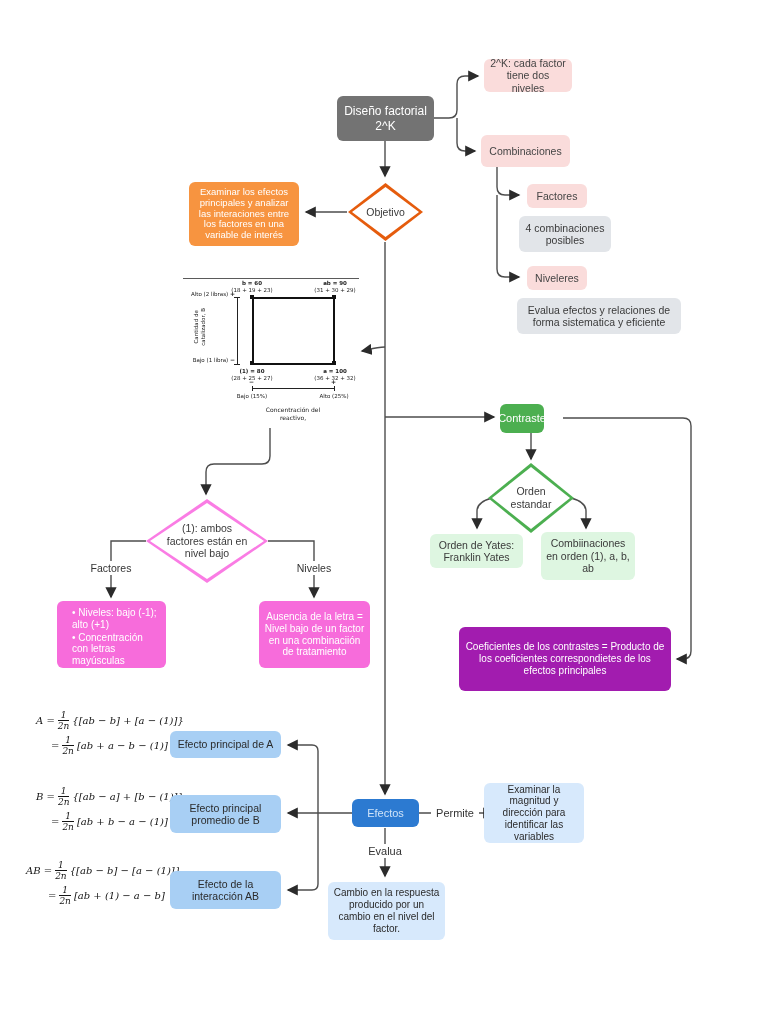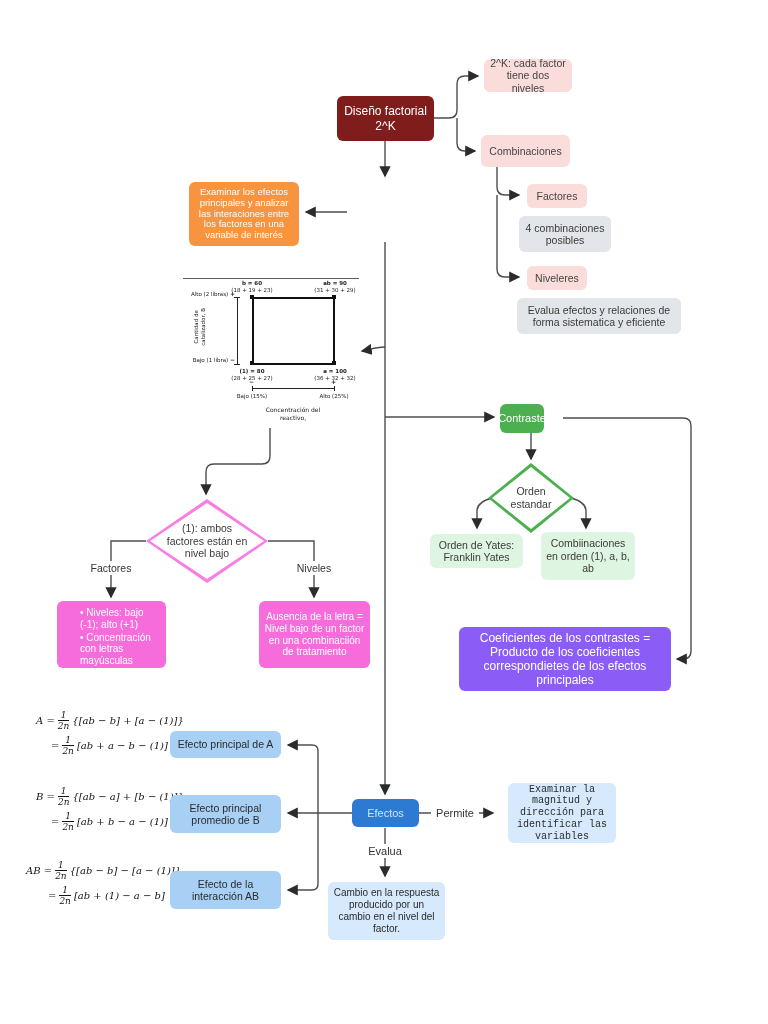--- a/index.html
+++ b/index.html
@@ -1,33 +1,33 @@
 <!DOCTYPE html>
 <html><head>
 <meta charset="utf-8">
 <style>
   html,body{margin:0;padding:0;background:#ffffff;}
   #canvas{position:relative;width:768px;height:1024px;background:#ffffff;overflow:hidden;
           font-family:"Liberation Sans",sans-serif;}
   .connectors{position:absolute;left:0;top:0;}
   .node{position:absolute;border-radius:6px;display:flex;align-items:center;justify-content:center;
         text-align:center;line-height:1.18;box-sizing:border-box;padding:3px 5px;}
-  .c-root{background:#7f1d1d;color:#ffffff;font-size:12px;}
+  .c-root{background:#737373;color:#ffffff;font-size:12px;}
   .c-pink{background:#FADCDB;color:#454545;font-size:10.5px;}
   .c-gray{background:#E2E5E9;color:#3a3a3a;font-size:10.5px;}
   .c-orange{background:#F79440;color:#ffffff;font-size:9.5px;line-height:1.15;}
   .c-green{background:#4CAF50;color:#ffffff;font-size:11px;}
-  .c-greenbig{background:#8b5cf6;color:#ffffff;font-size:12px;}
+  .c-greenbig{background:#a21caf;color:#ffffff;font-size:10px;}
   .c-lightgreen{background:#DEF6E1;color:#3a3a3a;font-size:10.5px;}
   .c-magenta{background:#F76CDB;color:#ffffff;font-size:10px;}
   .c-blue{background:#A8CFF4;color:#2b2b2b;font-size:10.5px;}
   .c-darkblue{background:#2C7AD1;color:#CFE3F8;font-size:11px;}
   .c-pale{background:#D7E9FC;color:#2b2b2b;font-size:10px;}
   .bullets{display:block;text-align:left;padding:6px 6px 6px 7px;}
-  .bullets div{margin:0 0 1px 16px;}
+  .bullets div{margin:0 0 1px 8px;}
   .diamond{position:absolute;}
   .d-outer{position:absolute;left:0;top:0;right:0;bottom:0;
            clip-path:polygon(50% 0,100% 50%,50% 100%,0 50%);}
   .d-inner{position:absolute;left:4px;top:4px;right:4px;bottom:4px;background:#ffffff;
            clip-path:polygon(50% 0,100% 50%,50% 100%,0 50%);}
   .d-label{position:absolute;left:0;top:0;right:0;bottom:0;display:flex;align-items:center;
            justify-content:center;text-align:center;color:#3a3a3a;line-height:1.2;}
   .edge-label{position:absolute;background:#ffffff;color:#333;text-align:center;
               font-size:10.5px;padding:1px 0;}
   
@@ -110,20 +110,25 @@
   <div class="node c-pink" style="left:527px;top:266px;width:60px;height:24px;">
     <span>Niveleres</span>
   </div>
   <div class="node c-gray" style="left:517px;top:298px;width:164px;height:36px;">
     <span>Evalua efectos y relaciones de forma sistematica y eficiente</span>
   </div>
 
   <div class="node c-orange" style="left:189px;top:182px;width:110px;height:64px;">
     <span>Examinar los efectos principales y analizar las interaciones entre los factores en una variable de interés</span>
   </div>
+  <div class="diamond" style="left:348px;top:183px;width:75px;height:58px;">
+    <div class="d-outer" style="background:#E55C0D;"></div>
+    <div class="d-inner"></div>
+    <div class="d-label" style="font-size:10.5px;">Objetivo</div>
+  </div>
 
   <div class="figure" style="left:183px;top:278px;width:190px;height:150px;">
     <div class="fig-topline"></div>
     <div class="fig-square"></div>
     <div class="fig-dot" style="left:67px;top:17px;"></div>
     <div class="fig-dot" style="left:149px;top:17px;"></div>
     <div class="fig-dot" style="left:67px;top:83px;"></div>
     <div class="fig-dot" style="left:149px;top:83px;"></div>
 
     <div class="fig-corner" style="left:24px;top:2px;width:90px;">
@@ -261,20 +266,20 @@
     <span>Efecto de la interacción AB</span>
   </div>
   <div class="node c-blue" style="left:170px;top:795px;width:111px;height:38px;">
     <span>Efecto principal promedio de B</span>
   </div>
   <div class="node c-darkblue" style="left:352px;top:799px;width:67px;height:28px;">
     <span>Efectos</span>
   </div>
   <div class="edge-label" style="left:431px;top:806px;width:48px;font-size:11px;">Permite</div>
   <div class="edge-label" style="left:363px;top:844px;width:44px;font-size:11px;">Evalua</div>
-  <div class="node c-pale" style="left:508px;top:783px;width:108px;height:60px;font-family:Liberation Mono, monospace;">
+  <div class="node c-pale" style="left:484px;top:783px;width:100px;height:60px;">
     <span>Examinar la magnitud y dirección para identificar las variables</span>
   </div>
   <div class="node c-pale" style="left:328px;top:882px;width:117px;height:58px;">
     <span>Cambio en la respuesta producido por un cambio en el nivel del factor.</span>
   </div>
 
 </div>
 
 </body></html>

